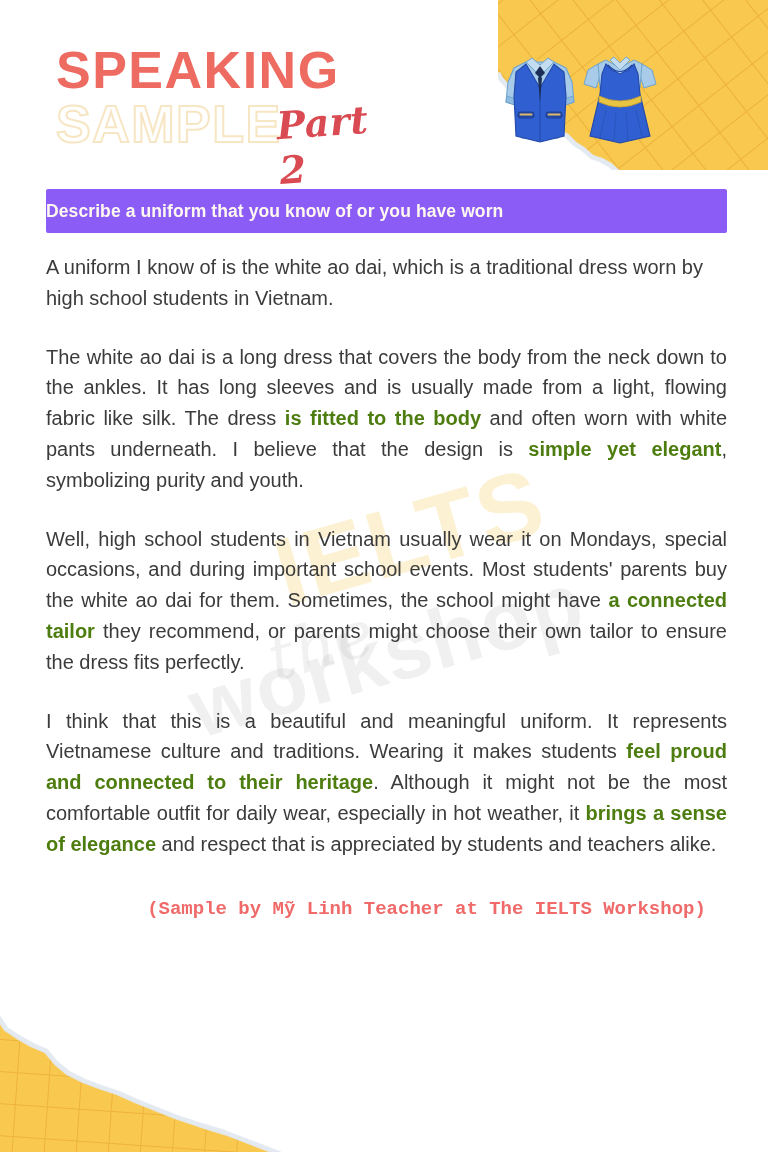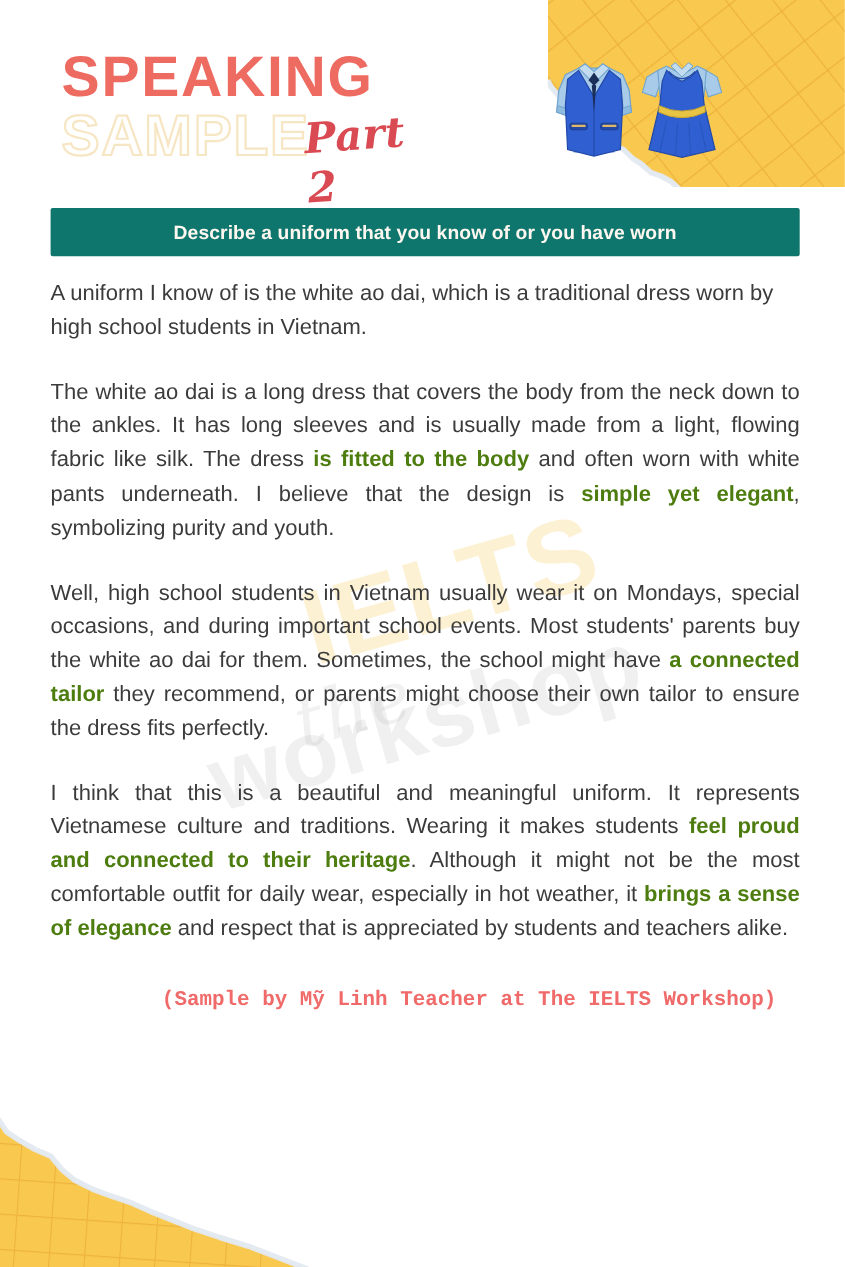--- a/index.html
+++ b/index.html
@@ -148,25 +148,25 @@
     height: 115px;
   }
 
   
   .banner {
     position: absolute;
     left: 46px;
     top: 189px;
     width: 681px;
     height: 44px;
-    background: #0f766e;
+    background: #8b5cf6;
     border-radius: 2px;
     display: flex;
     align-items: center;
-    justify-content: center;
+    justify-content: flex-start;
   }
   .banner-text {
     color: #FFF8F0;
     font-weight: bold;
     font-size: 17.5px;
     letter-spacing: 0.1px;
     font-family: "Liberation Sans", sans-serif;
   }
 
   

